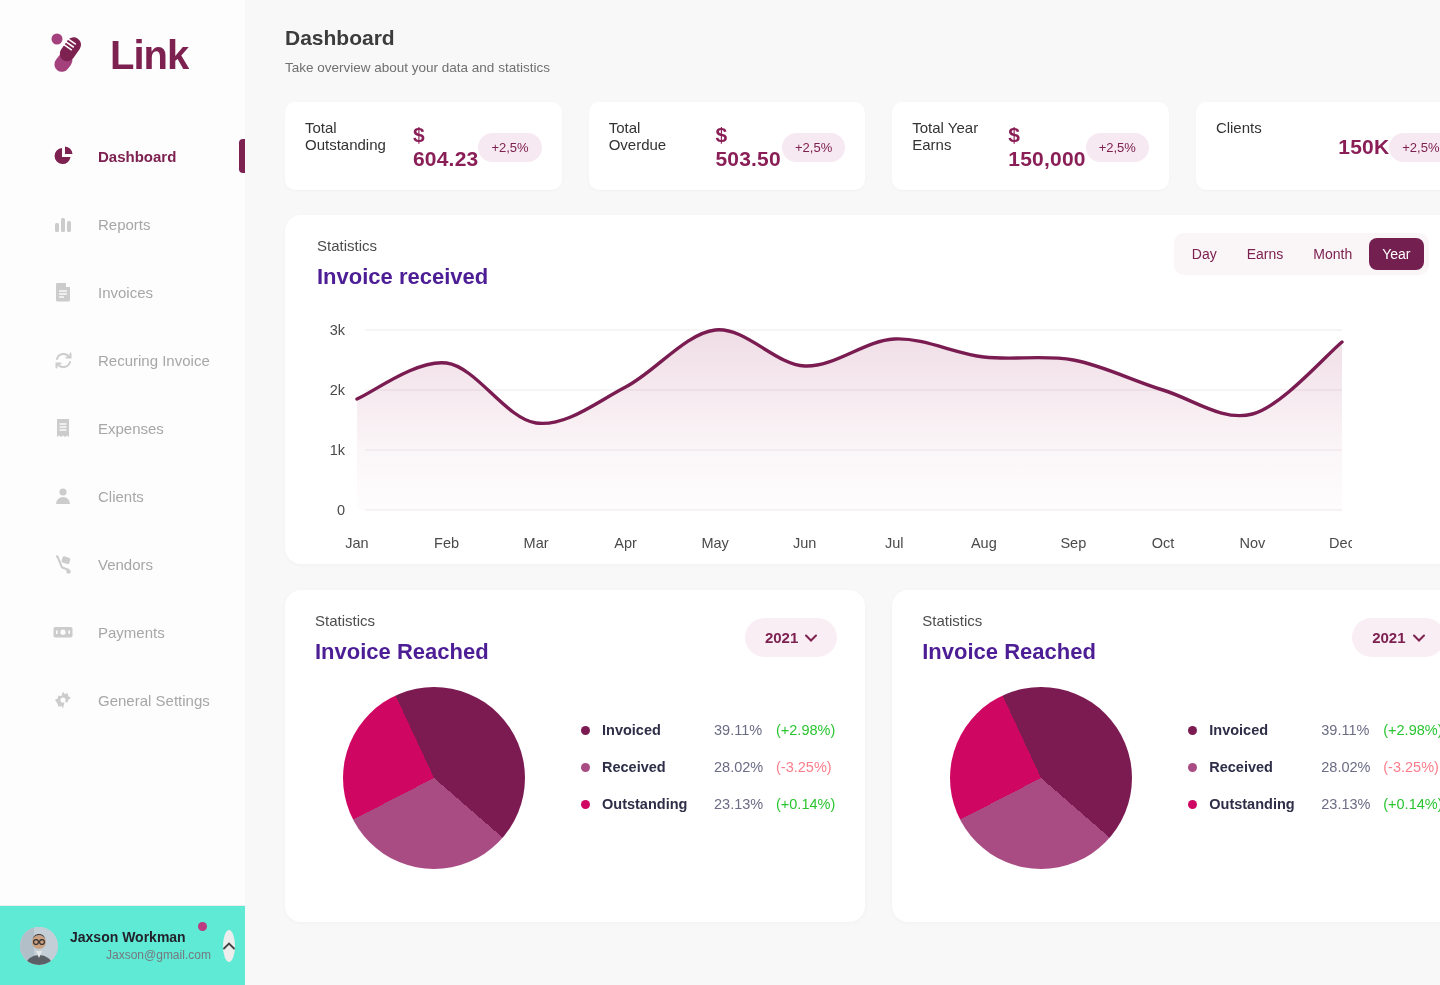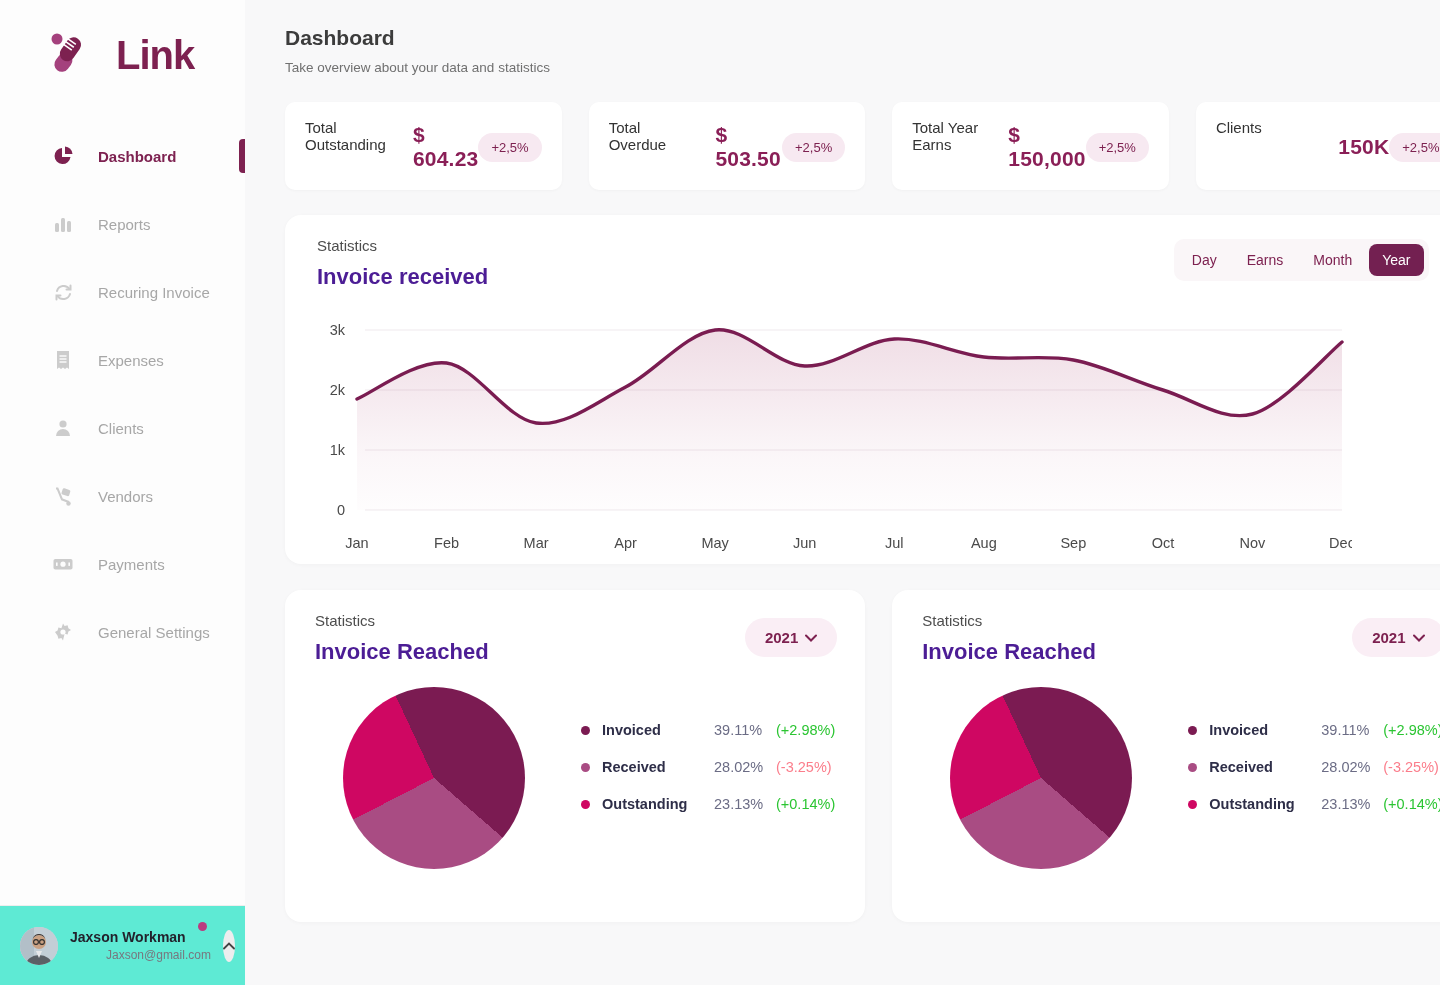--- a/index.html
+++ b/index.html
@@ -6,21 +6,21 @@
   html,body { width:1440px; height:985px; overflow:hidden; }
   body {
     font-family:"Liberation Sans","DejaVu Sans",sans-serif;
     background:#f8f8f9; color:#3d3d3d; display:flex;
   }
   
   .sidebar {
     width:245px; height:985px; background:#fdfdfd; position:relative;
     display:flex; flex-direction:column; flex-shrink:0;
   }
-  .logo { display:flex; align-items:center; gap:22px; margin:28px 0 18px 48px; cursor:pointer; }
+  .logo { display:flex; align-items:center; gap:16px; margin:28px 0 18px 48px; cursor:pointer; }
   .logo-text { font-size:40px; font-weight:bold; color:#7d2150; letter-spacing:-1px; }
   .nav { margin-top:22px; }
   .nav-item {
     display:flex; align-items:center; gap:24px; height:68px; padding-left:52px;
     color:#a7a7a7; font-size:15px; cursor:pointer; position:relative;
   }
   .nav-item .nav-icon { width:22px; height:22px; color:#cccccc; display:flex; align-items:center; justify-content:center; }
   .nav-item.active { color:#7d2150; font-weight:bold; }
   .nav-item.active .nav-icon { color:#7d2150; }
   .active-bar {
@@ -57,21 +57,21 @@
     background:#f7e9f1; color:#7d2150; font-size:13px; padding:7px 13px; border-radius:15px;
   }
   
   .chart-card {
     background:#ffffff; border-radius:16px; margin-top:25px; padding:22px 32px 0 32px;
     height:349px; box-shadow:0 1px 4px rgba(0,0,0,0.03); position:relative;
   }
   .card-label { font-size:15px; color:#4d4d4d; }
   .card-title { font-size:22px; font-weight:bold; color:#4c1d95; margin-top:10px; }
   .seg-control {
-    position:absolute; top:24px; right:44px; background:#faf6f8; border-radius:10px;
+    position:absolute; top:18px; right:44px; background:#faf6f8; border-radius:10px;
     display:flex; align-items:center; padding:5px; gap:4px;
   }
   .seg-tab {
     border:none; background:transparent; color:#7d2150; font-size:14px;
     padding:8px 13px; border-radius:8px; cursor:pointer; font-family:inherit;
   }
   .seg-tab.active { background:#732051; color:#ffffff; }
   .line-chart-wrap { margin-top:6px; }
   
   .pies-row { display:flex; gap:27px; margin-top:26px; }
@@ -130,20 +130,33 @@
     </div>
     <div class="nav-item">
       <span class="nav-icon">
         <svg width="20" height="20" viewBox="0 0 20 20" fill="currentColor">
           <rect x="2" y="9" width="4" height="9" rx="1.5"></rect>
           <rect x="8" y="4" width="4" height="14" rx="1.5"></rect>
           <rect x="14" y="7" width="4" height="11" rx="1.5"></rect>
         </svg>
       </span>
       <span>Reports</span>
+    </div>
+    <div class="nav-item">
+      <span class="nav-icon">
+        <svg width="20" height="20" viewBox="0 0 20 20" fill="currentColor">
+          <path d="M4 1 h9 l4 4 v13 a1.5 1.5 0 0 1 -1.5 1.5 h-11 A1.5 1.5 0 0 1 3 18 V2.5 A1.5 1.5 0 0 1 4 1 Z M13 1 v4 h4 Z" fill-rule="evenodd"></path>
+          <g stroke="#fdfdfd" stroke-width="1.4">
+            <line x1="6" y1="9" x2="14" y2="9"></line>
+            <line x1="6" y1="12" x2="14" y2="12"></line>
+            <line x1="6" y1="15" x2="11" y2="15"></line>
+          </g>
+        </svg>
+      </span>
+      <span>Invoices</span>
     </div>
     <div class="nav-item">
       <span class="nav-icon">
         <svg width="21" height="21" viewBox="0 0 21 21" fill="none" stroke="currentColor" stroke-width="2" stroke-linecap="round">
           <path d="M4 9 a7 7 0 0 1 12.5 -2"></path>
           <path d="M17 12 a7 7 0 0 1 -12.5 2"></path>
           <path d="M17.5 3.5 v4 h-4" fill="none"></path>
           <path d="M3.5 17.5 v-4 h4" fill="none"></path>
         </svg>
       </span>

